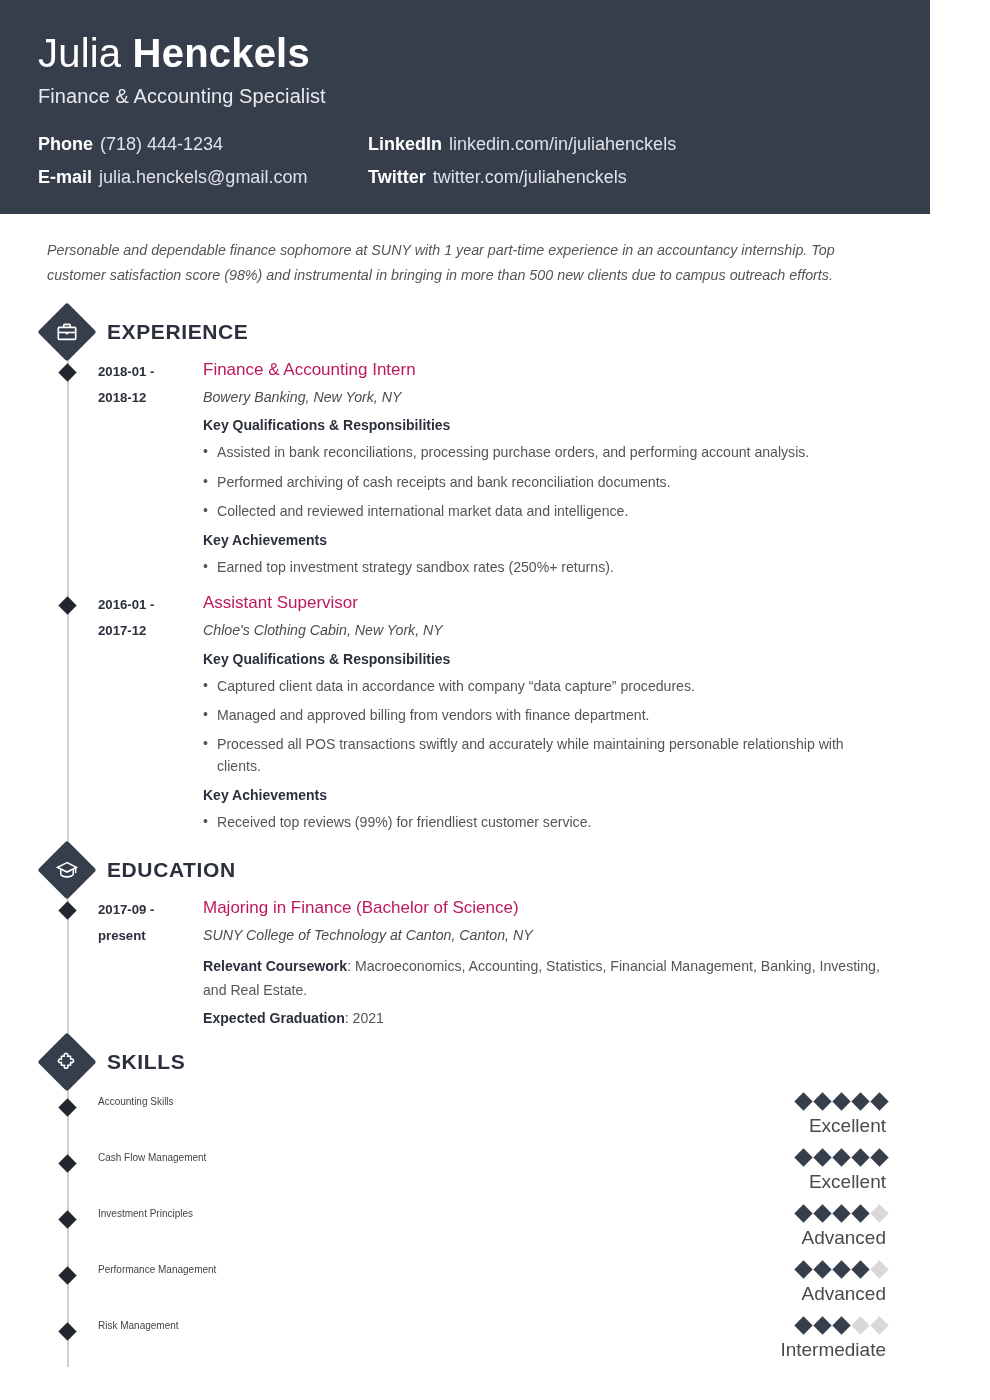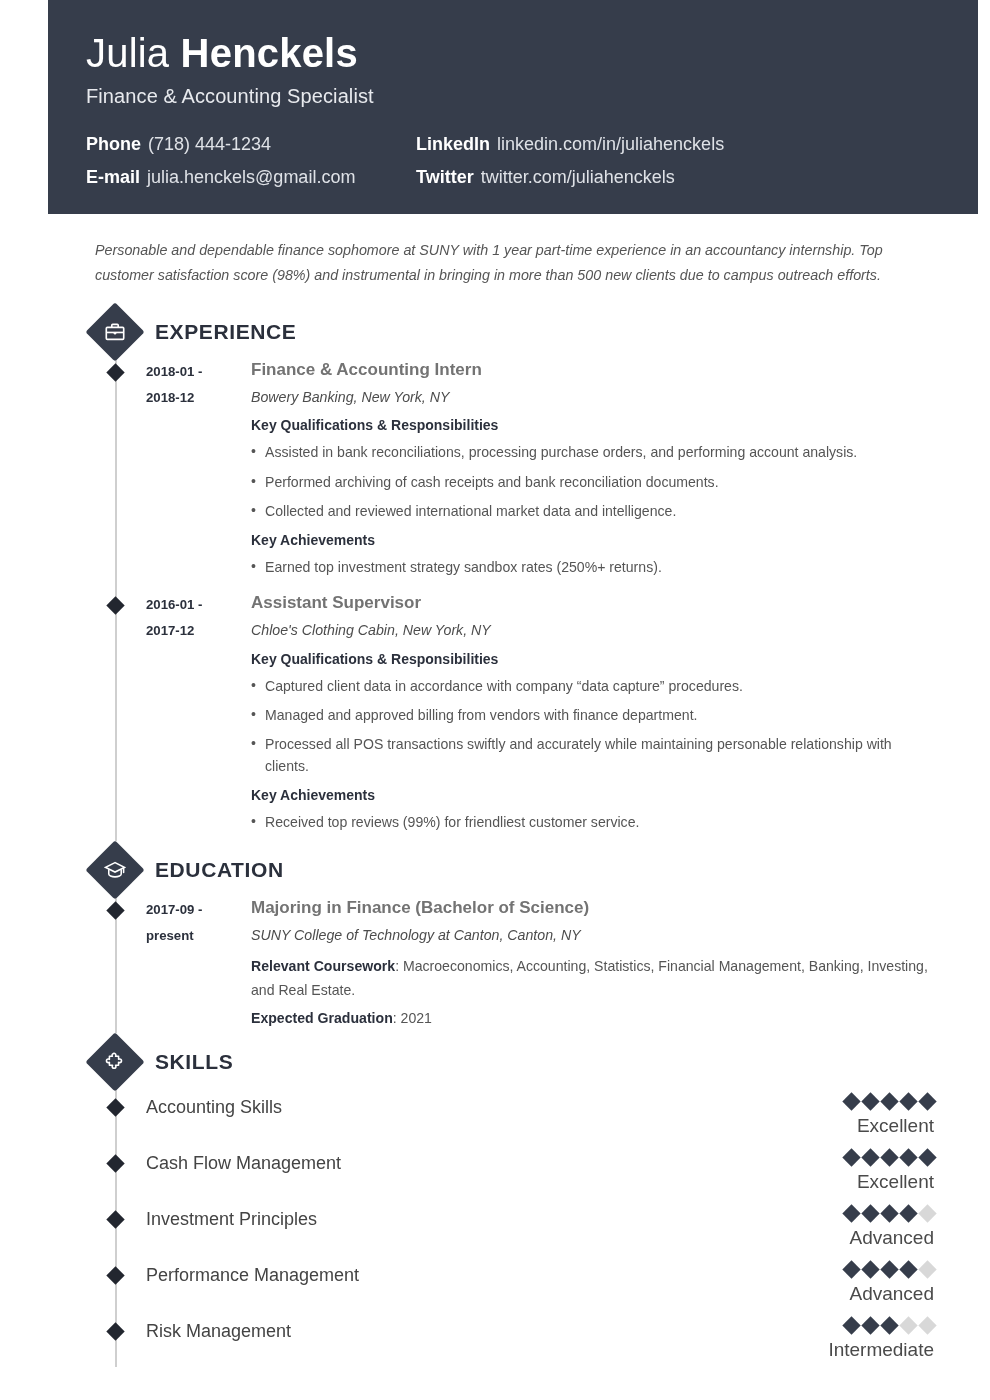--- a/index.html
+++ b/index.html
@@ -10,21 +10,20 @@
     background: #ffffff;
     font-family: "Liberation Sans", sans-serif;
   }
 
   .page {
     position: relative;
     width: 930px;
     height: 1400px;
     background: #ffffff;
     overflow: hidden;
-    margin-left: 48px;
   }
 
   
   .header {
     background: #363d4b;
     height: 214px;
     padding: 32px 38px 0 38px;
   }
   .name {
     font-size: 40px;
@@ -155,22 +154,22 @@
     font-size: 13.2px;
     font-weight: 700;
     color: #2b303c;
     line-height: 1.95;
     padding-top: 2px;
   }
   .entry-body { flex: 1; padding-top: 1px; }
 
   .entry-title {
     font-size: 17px;
-    font-weight: 700;
-    color: #737373;
+    font-weight: 400;
+    color: #be185d;
     line-height: 1.45;
     margin-bottom: 3px;
   }
   .entry-subtitle {
     font-size: 14.2px;
     font-style: italic;
     color: #4c4c4c;
     line-height: 1.6;
     margin-bottom: 7px;
   }
@@ -220,21 +219,21 @@
     left: -37px;
     top: 14px;
     width: 13px;
     height: 13px;
     background: #22262f;
     transform: rotate(45deg);
     z-index: 2;
   }
   .skill-name {
     flex: 1;
-    font-size: 18px;
+    font-size: 10px;
     color: #444444;
     line-height: 1.4;
   }
   .skill-rating {
     width: 260px;
     flex: 0 0 260px;
     text-align: right;
   }
   .rating-diamonds {
     display: flex;

